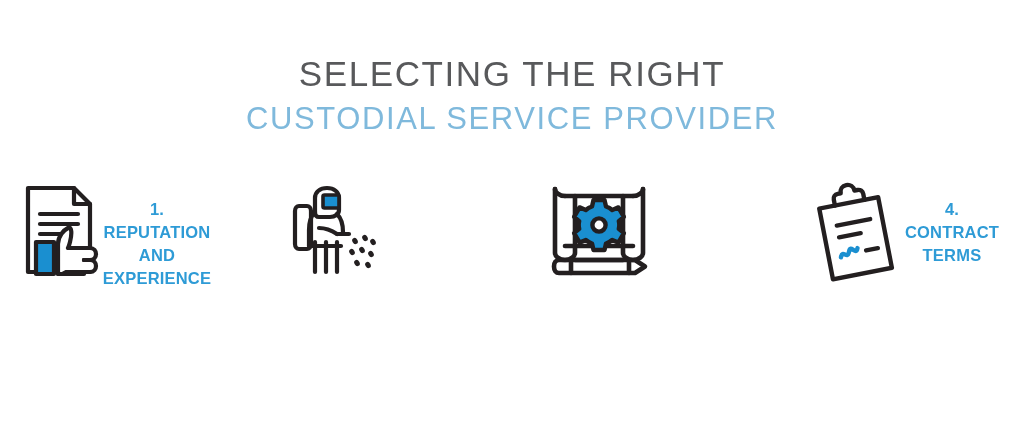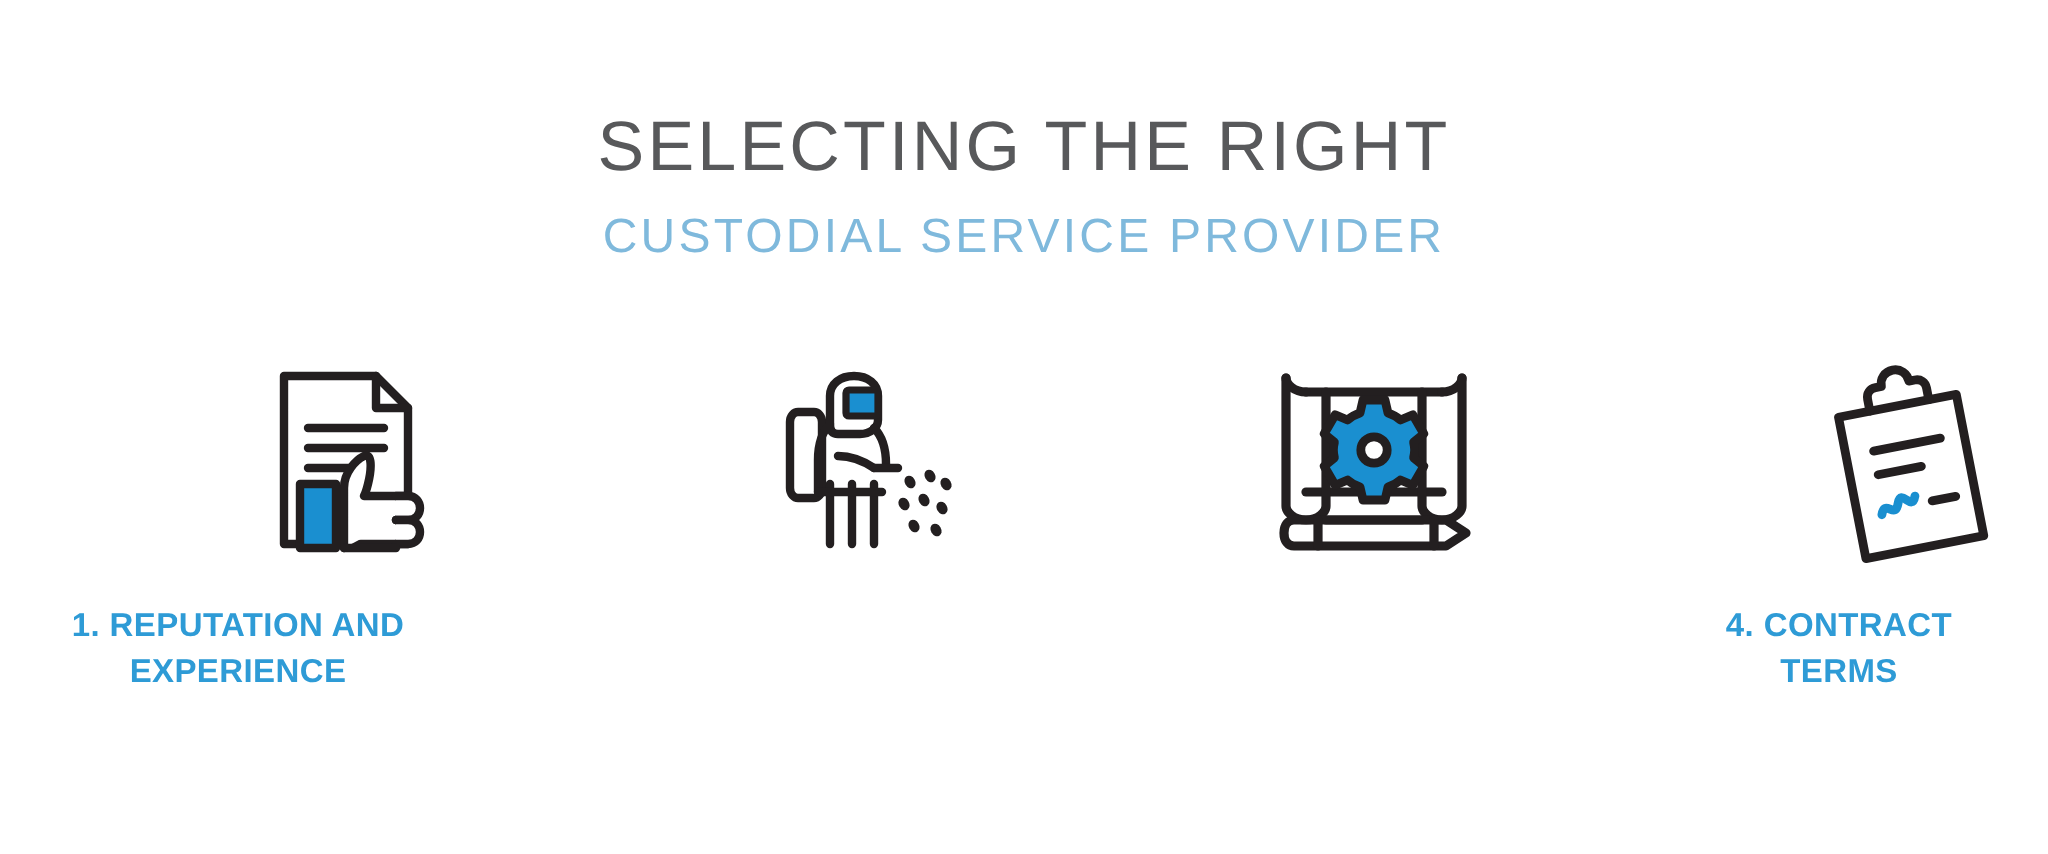--- a/index.html
+++ b/index.html
@@ -33,21 +33,21 @@
     font-family: "Liberation Sans", sans-serif;
     font-size: 35px;
     letter-spacing: 1.6px;
     color: #58595b;
     font-weight: 300;
     line-height: 44px;
     white-space: nowrap;
   }
   .title-line-2 {
     font-family: "Liberation Sans", sans-serif;
-    font-size: 24px;
+    font-size: 31px;
     letter-spacing: 1.6px;
     color: #7fb9dc;
     font-weight: 300;
     line-height: 46px;
     white-space: nowrap;
   }
 
   
   .columns {
     position: absolute;
@@ -57,22 +57,22 @@
     display: flex;
     flex-direction: row;
     align-items: flex-start;
     justify-content: space-between;
     padding: 0 22px;
     box-sizing: border-box;
   }
   .column {
     width: 192px;
     display: flex;
-    flex-direction: column;
-    align-items: flex-end;
+    flex-direction: row;
+    align-items: flex-start;
   }
   .icon-wrap {
     height: 104px;
     display: flex;
     align-items: center;
     justify-content: center;
   }
   .col-label {
     margin-top: 20px;
     font-family: "Liberation Sans", sans-serif;

